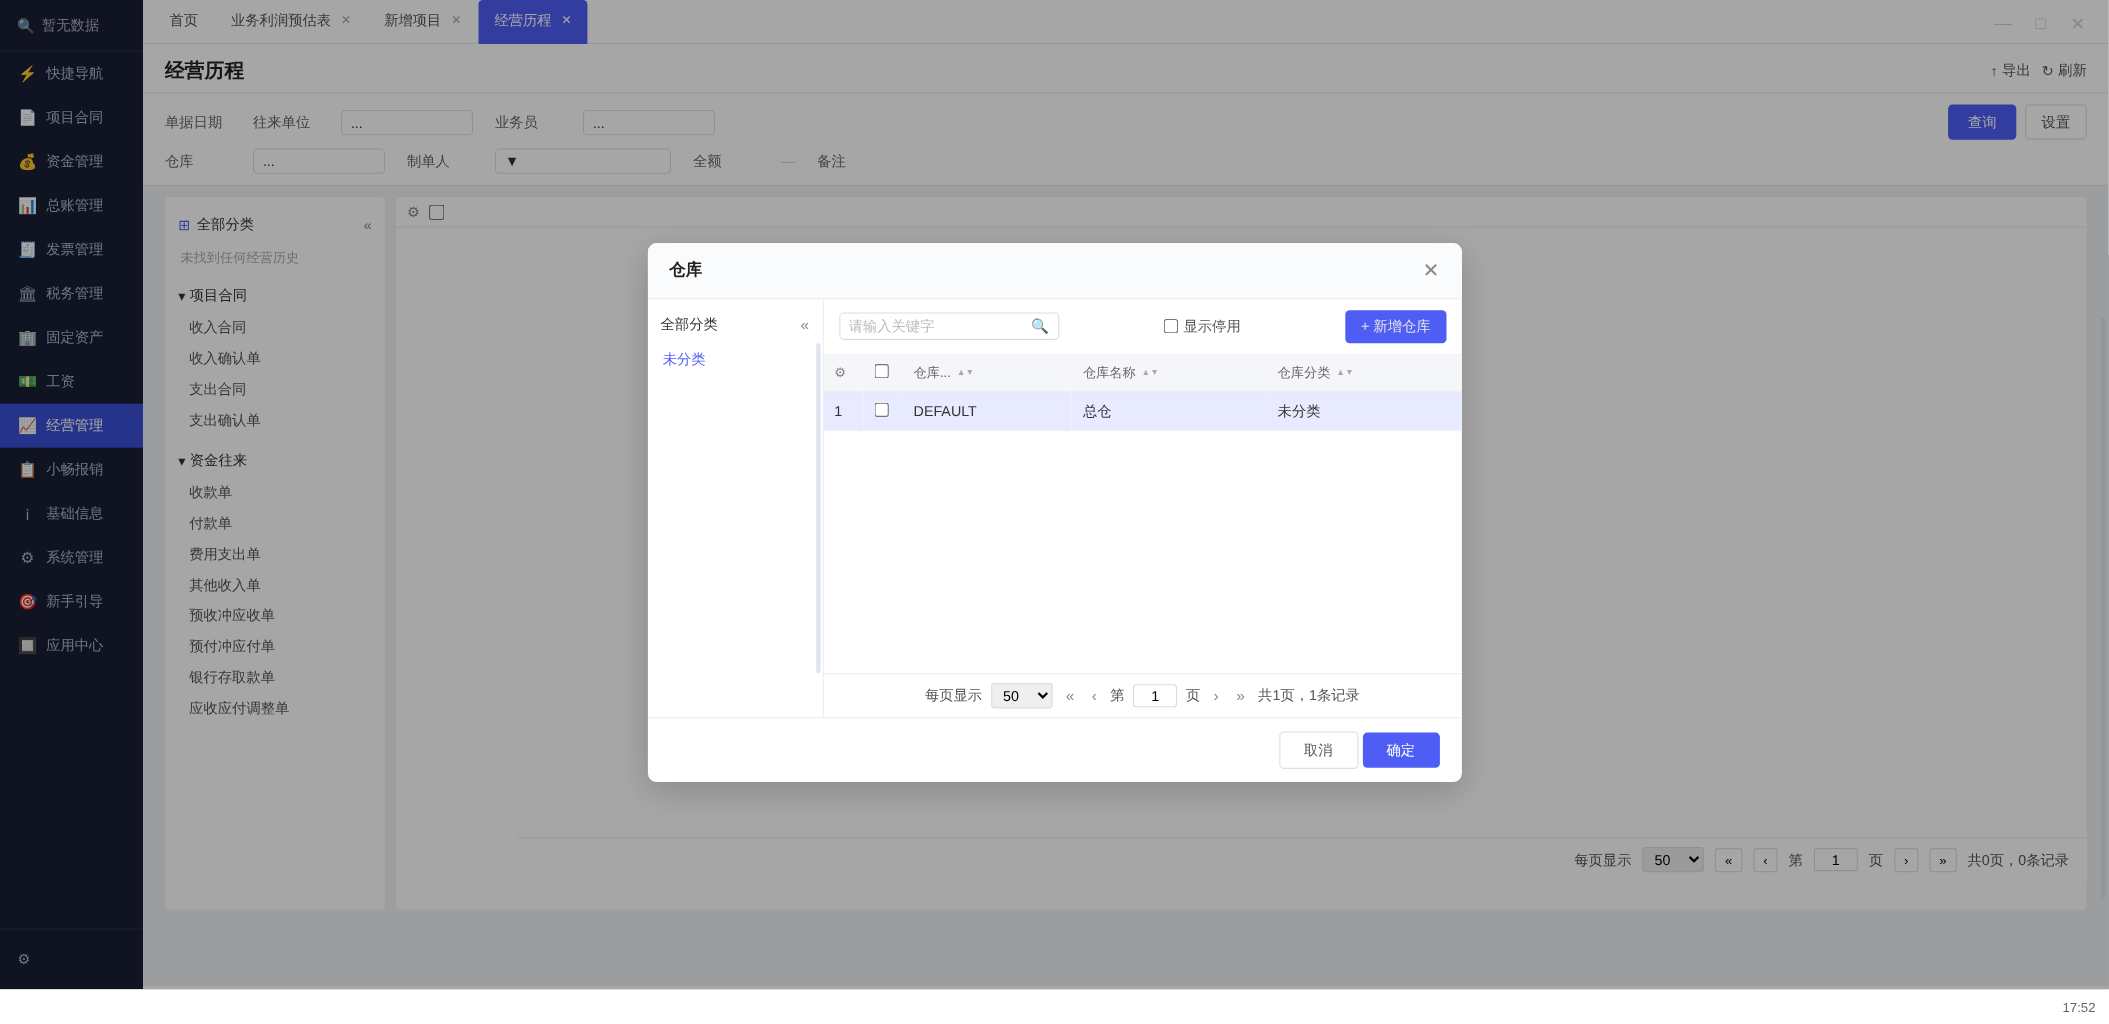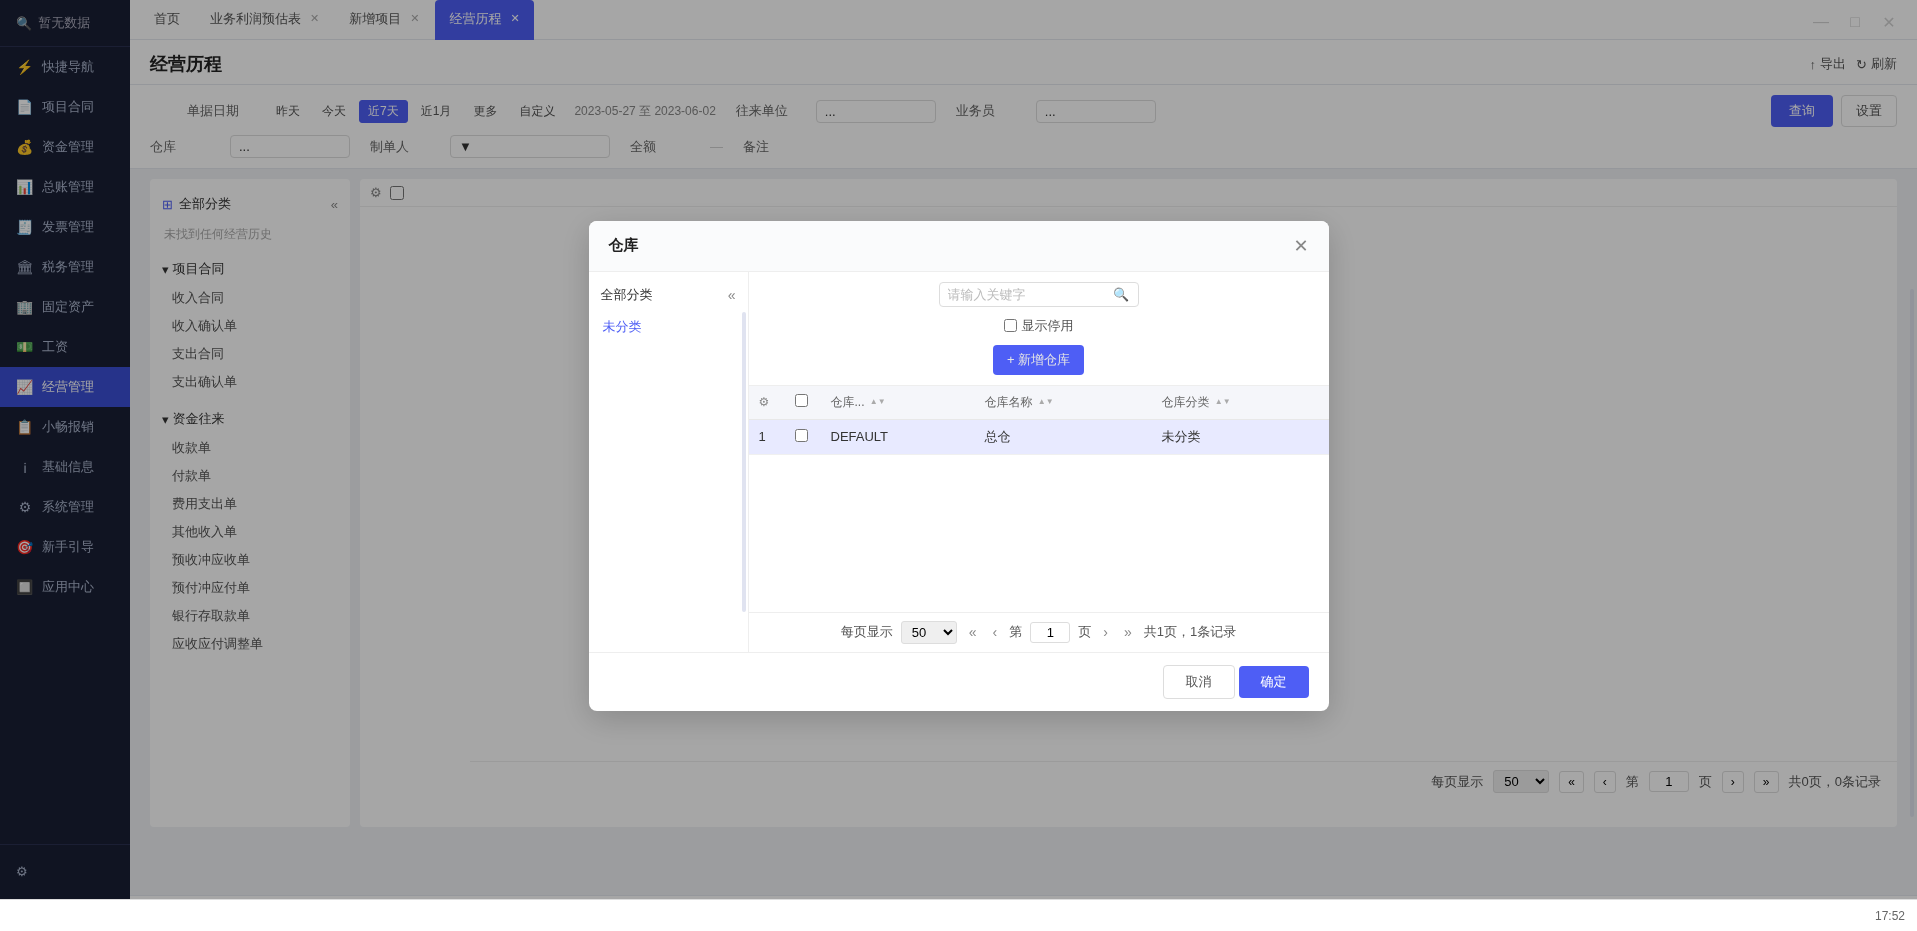--- a/index.html
+++ b/index.html
@@ -25,21 +25,21 @@
     .tab.active .tab-close { color: #fff; }
 
     
     .page-header { display: flex; align-items: center; justify-content: space-between; padding: 12px 20px 8px; background: #fff; border-bottom: 1px solid #e5e8ef; }
     .page-title { font-size: 18px; font-weight: 600; color: #222; }
     .page-actions { display: flex; gap: 10px; }
     .btn-export, .btn-refresh { display: flex; align-items: center; gap: 4px; font-size: 13px; color: #555; cursor: pointer; }
 
     
     .filter-bar { background: #fff; padding: 10px 20px; border-bottom: 1px solid #e5e8ef; }
-    .filter-row { display: flex; align-items: center; gap: 20px; margin-bottom: 8px; flex-wrap: wrap; margin-left: 37px; }
+    .filter-row { display: flex; align-items: center; gap: 20px; margin-bottom: 8px; flex-wrap: wrap; }
     .filter-label { color: #666; font-size: 13px; min-width: 60px; }
     .filter-date-btns { display: flex; gap: 4px; align-items: center; }
     .date-btn { padding: 2px 8px; border-radius: 3px; font-size: 12px; cursor: pointer; border: 1px solid transparent; color: #555; }
     .date-btn.active { background: #4e5ef5; color: #fff; border-color: #4e5ef5; }
     .date-range { font-size: 12px; color: #888; margin-left: 6px; }
     .filter-select { display: flex; align-items: center; border: 1px solid #ddd; border-radius: 4px; padding: 3px 8px; min-width: 120px; justify-content: space-between; cursor: pointer; font-size: 13px; }
     .btn-query { background: #4e5ef5; color: #fff; border: none; border-radius: 4px; padding: 6px 18px; font-size: 13px; cursor: pointer; }
     .btn-settings { background: #fff; color: #555; border: 1px solid #ddd; border-radius: 4px; padding: 6px 14px; font-size: 13px; cursor: pointer; }
     .filter-right { margin-left: auto; display: flex; gap: 8px; }
 
@@ -81,21 +81,21 @@
     
     .dlg-left { width: 160px; border-right: 1px solid #eee; padding: 10px 0; display: flex; flex-direction: column; position: relative; }
     .dlg-left-header { display: flex; align-items: center; justify-content: space-between; padding: 4px 12px 8px; }
     .dlg-collapse-btn { cursor: pointer; color: #888; font-size: 14px; }
     .dlg-category { padding: 6px 14px; font-size: 13px; color: #555; cursor: pointer; }
     .dlg-category.active { color: #4e5ef5; }
     .dlg-scrollbar { position: absolute; right: 2px; top: 40px; bottom: 40px; width: 4px; background: #e0e3f0; border-radius: 2px; }
 
     
     .dlg-right { flex: 1; display: flex; flex-direction: column; }
-    .dlg-toolbar { display: flex; align-items: center; justify-content: space-between; padding: 10px 14px; border-bottom: 1px solid #eee; gap: 10px; flex-direction: column; }
+    .dlg-toolbar { display: flex; align-items: center; justify-content: space-between; padding: 10px 14px; border-bottom: 1px solid #eee; gap: 10px; }
     .dlg-search { display: flex; align-items: center; border: 1px solid #ddd; border-radius: 4px; padding: 4px 8px; gap: 6px; width: 200px; }
     .dlg-search input { border: none; outline: none; font-size: 13px; width: 100%; color: #333; }
     .dlg-search input::placeholder { color: #bbb; }
     .dlg-show-disabled { display: flex; align-items: center; gap: 5px; font-size: 13px; color: #555; cursor: pointer; }
     .btn-add-warehouse { background: #4e5ef5; color: #e5e5e5; border: none; border-radius: 4px; padding: 6px 14px; font-size: 13px; cursor: pointer; display: flex; align-items: center; gap: 4px; }
 
     
     .dlg-table { width: 100%; border-collapse: collapse; font-size: 13px; }
     .dlg-table th { background: #f5f6fa; padding: 8px 10px; font-size: 12px; color: #666; font-weight: 500; border-bottom: 1px solid #e8e8e8; text-align: left; cursor: pointer; white-space: nowrap; }
     .dlg-table td { padding: 8px 10px; border-bottom: 1px solid #f0f0f0; }
@@ -237,29 +237,20 @@
       <div class="btn-refresh">
         <span>↻</span>
         <span>刷新</span>
       </div>
     </div>
   </div>
 
   <div class="filter-bar">
     <div class="filter-row">
       <span class="filter-label">单据日期</span>
-      <div class="filter-date-btns">
-        <span class="date-btn">昨天</span>
-        <span class="date-btn">今天</span>
-        <span class="date-btn active">近7天</span>
-        <span class="date-btn">近1月</span>
-        <span class="date-btn">更多</span>
-        <span class="date-btn">自定义</span>
-        <span class="date-range">2023-05-27 至 2023-06-02</span>
-      </div>
       <span class="filter-label">往来单位</span>
       <div class="filter-select">
         <span>...</span>
       </div>
       <span class="filter-label">业务员</span>
       <div class="filter-select">
         <span>...</span>
       </div>
       <div class="filter-right">
         <button class="btn-query">查询</button>

